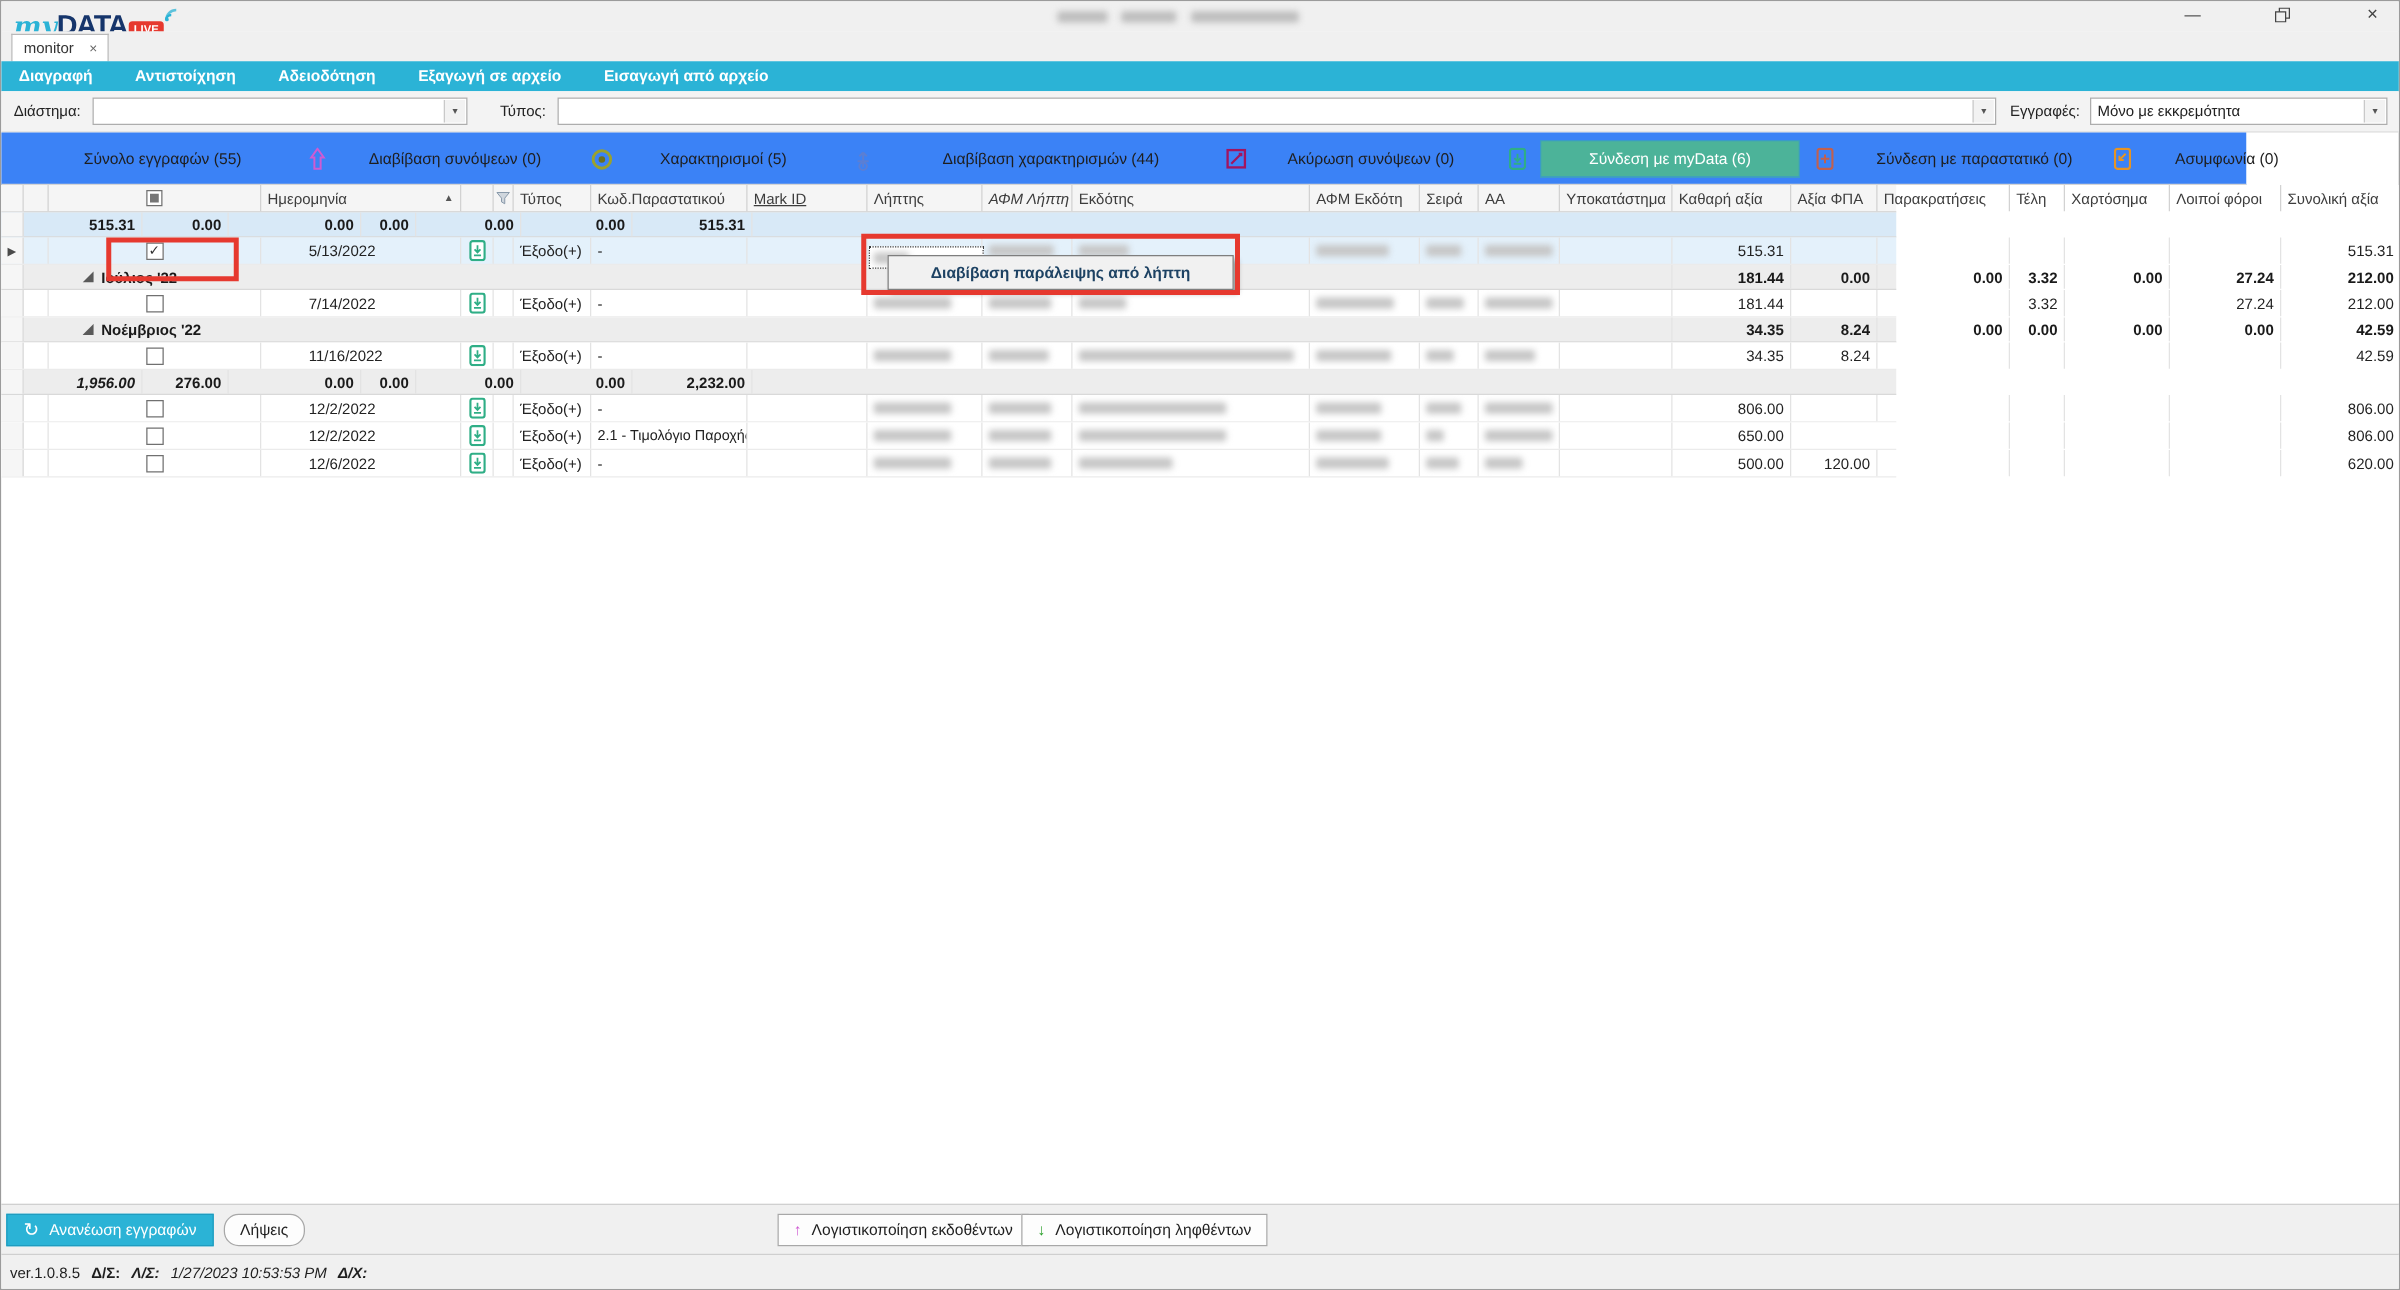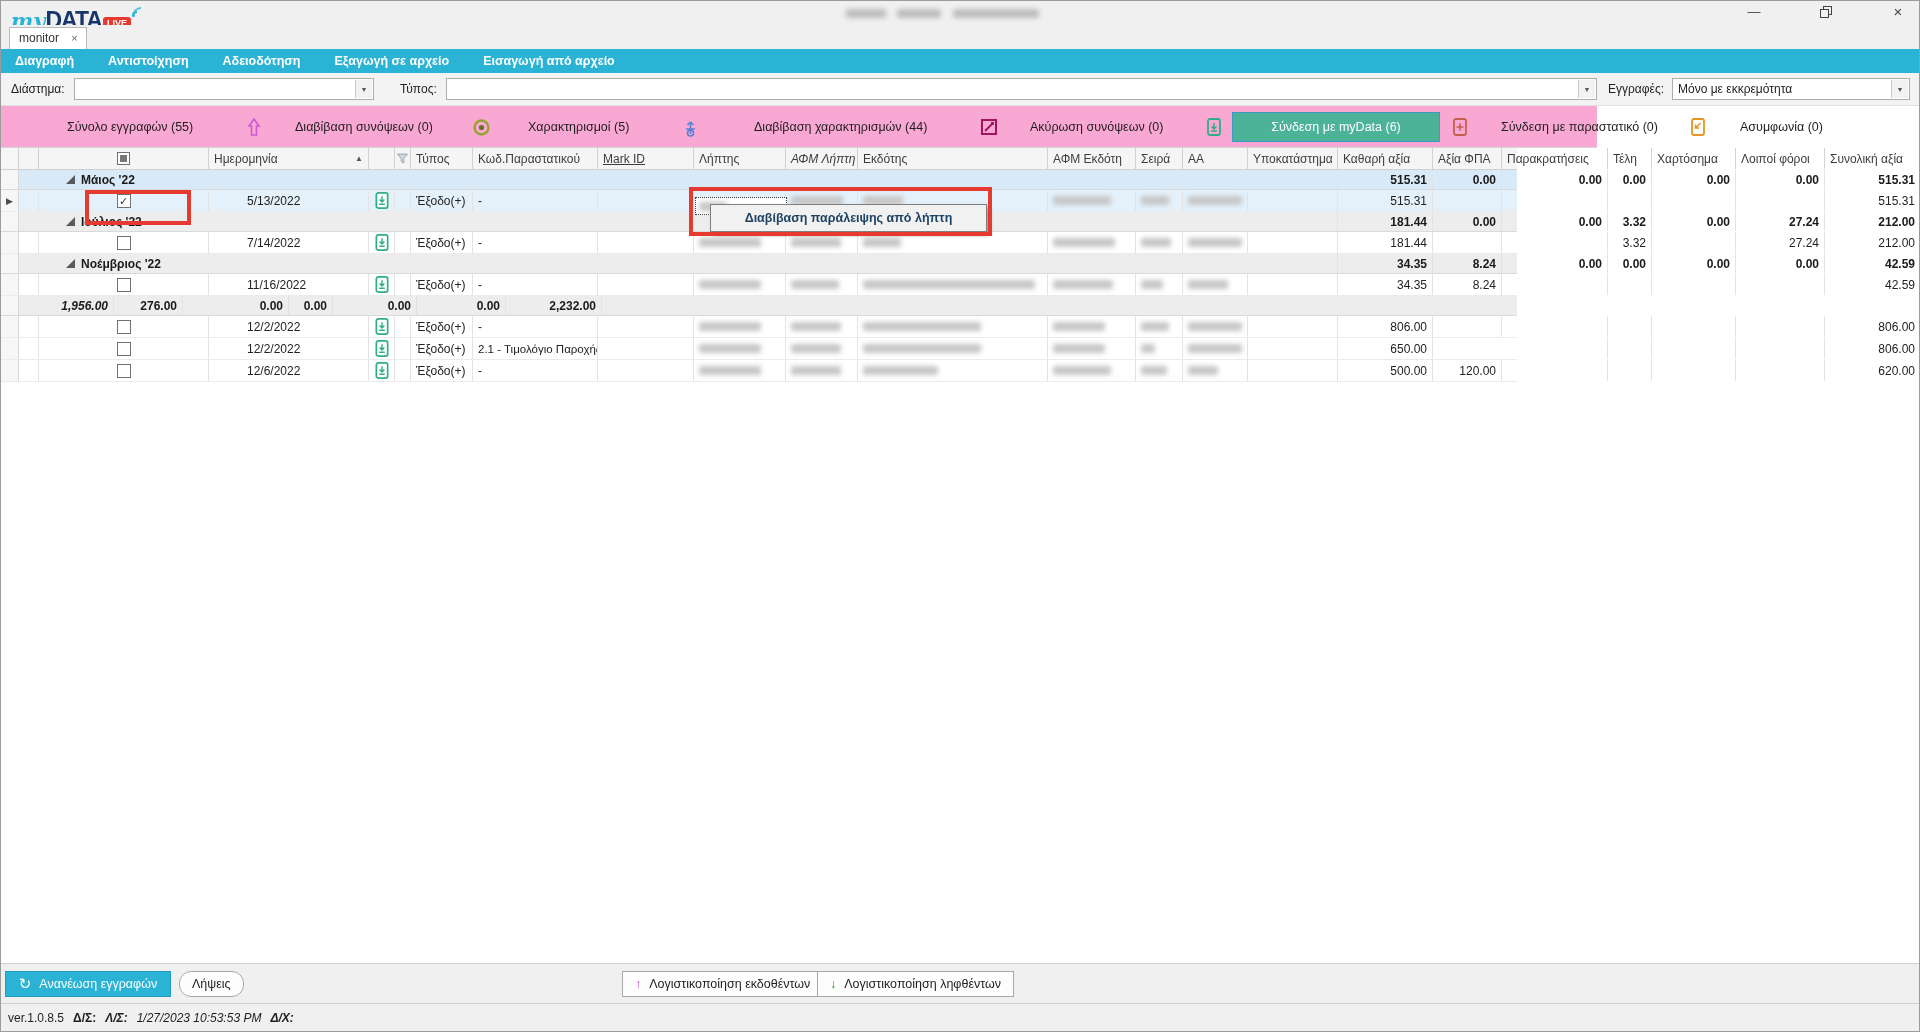--- a/index.html
+++ b/index.html
@@ -31,21 +31,21 @@
   .menubar span { color:#fff; font-weight:bold; font-size:12.5px; }
 
   
   .filterrow { left:0; top:72px; width:1920px; height:33px; background:#f3f3f3; border-bottom:1px solid #e0e0e0; }
   .flabel { position:absolute; top:9px; color:#222; }
   .combo { position:absolute; top:5px; height:22px; background:#fff; border:1px solid #adadad; }
   .combo .arrowbtn { position:absolute; right:1px; top:1px; bottom:1px; width:17px; background:#f2f2f2; border-left:1px solid #c9c9c9; color:#555; font-size:7px; text-align:center; line-height:19px; }
   .combo .cval { display:block; padding:3px 20px 0 5px; white-space:nowrap; overflow:hidden; }
 
   
-  .summarybar { left:0; top:105px; width:1596px; height:42px; background:#f9a8d4; border-bottom:1px solid #d5d5d5; }
+  .summarybar { left:0; top:105px; width:1796px; height:42px; background:#3b82f6; border-bottom:1px solid #d5d5d5; }
   .sitem { position:absolute; top:0; height:42px; display:flex; align-items:center; color:#1e1e1e; font-size:12.5px; white-space:nowrap; }
   .selbtn { position:absolute; top:6px; height:30px; background:#4cb399; border:1px solid #3a9bc7; color:#fff; display:flex; align-items:center; justify-content:center; font-size:12.5px; }
 
   
   .grid { left:0; top:147px; width:1920px; height:815px; background:#fff; }
   .trow { display:flex; width:1516px; }
   .tcell { flex:none; overflow:hidden; white-space:nowrap; border-right:1px solid #e3e3e3; padding:0 5px; display:flex; align-items:center; }
   .thead { height:22px; background:#f5f5f5; border-bottom:1px solid #cfcfcf; }
   .thead .tcell { border-right:1px solid #d2d2d2; color:#3d3d3d; }
   .rowdata { height:22px; background:#fff; border-bottom:1px solid #ebebeb; }
@@ -221,28 +221,20 @@
           <div class="tcell" style="width: 95px;">Καθαρή αξία</div>
           <div class="tcell" style="width: 69px;">Αξία ΦΠΑ</div>
           <div class="tcell" style="width: 106px;">Παρακρατήσεις</div>
           <div class="tcell" style="width: 44px;">Τέλη</div>
           <div class="tcell" style="width: 84px;">Χαρτόσημα</div>
           <div class="tcell" style="width: 89px;">Λοιποί φόροι</div>
           <div class="tcell" style="width: 96px;">Συνολική αξία</div>
         </div>
         <div class="trow rowgroup hl">
           <div class="tcell gutter" style="width: 18px;"></div>
-          <div class="tcell grplbl" style="width: 1319px;">
-            <span class="grptri">
-              <svg width="9" height="9" viewBox="0 0 9 9">
-                <polygon points="0,9 9,9 9,0" fill="#5a5a5a"></polygon>
-              </svg>
-            </span>
-            <span>Μάιος '22</span>
-          </div>
           <div class="tcell num" style="width: 95px;">515.31</div>
           <div class="tcell num" style="width: 69px;">0.00</div>
           <div class="tcell num" style="width: 106px;">0.00</div>
           <div class="tcell num" style="width: 44px;">0.00</div>
           <div class="tcell num" style="width: 84px;">0.00</div>
           <div class="tcell num" style="width: 89px;">0.00</div>
           <div class="tcell num" style="width: 96px;">515.31</div>
         </div>
         <div class="trow rowdata sel">
           <div class="tcell gutter" style="width: 18px;">

